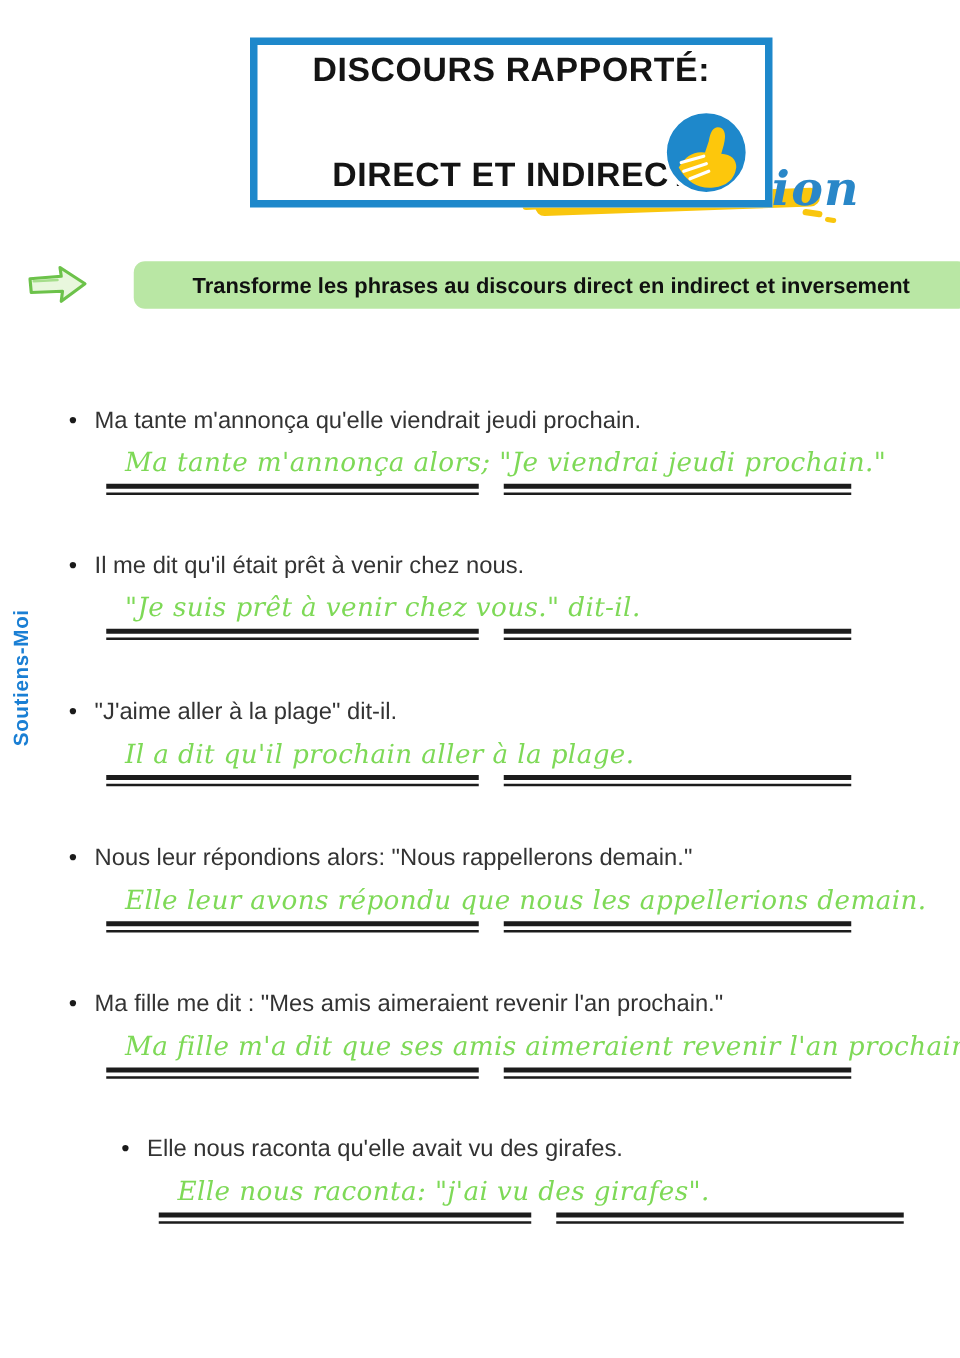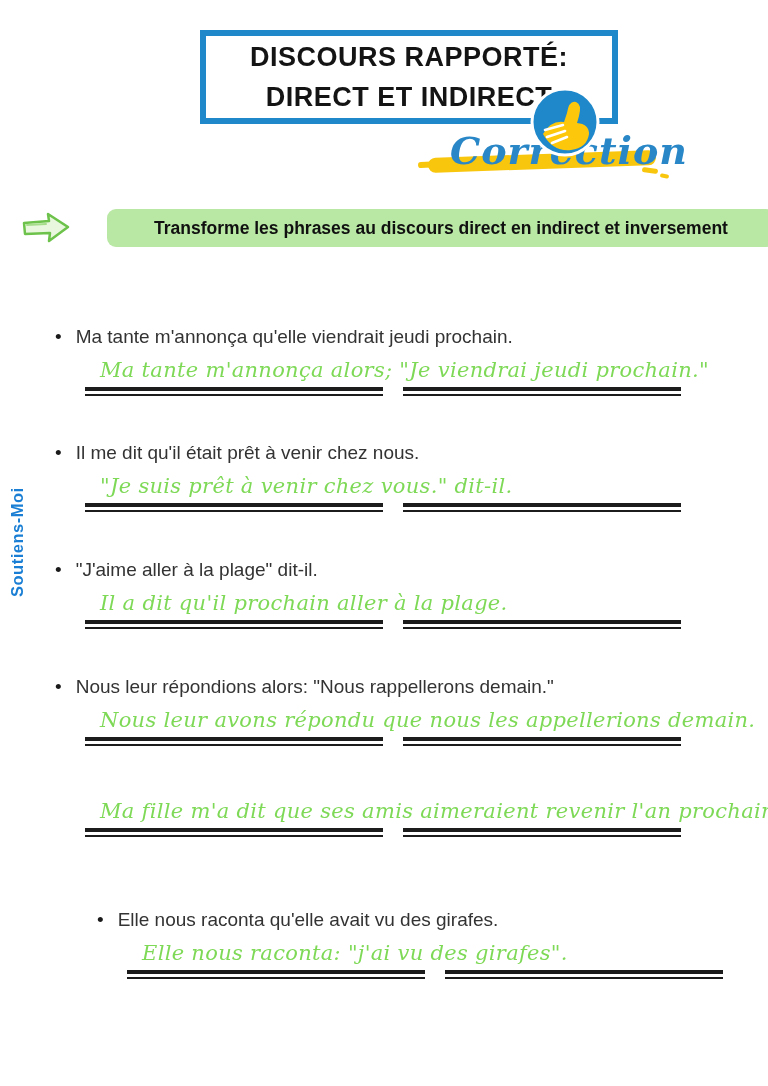--- a/index.html
+++ b/index.html
@@ -5,23 +5,23 @@
   * { margin:0; padding:0; box-sizing:border-box; }
   html,body { background:#ffffff; }
   .page {
     position:relative; width:768px; height:1086px; margin:0 auto;
     background:#ffffff; overflow:hidden;
     font-family:"Liberation Sans", sans-serif; color:#2f2f2f;
   }
 
   
   .title-box {
-    position:absolute; left:200px; top:30px; width:418px; height:94px;
+    position:absolute; left:200px; top:30px; width:418px; height:136px;
     border:6px solid #1e88cb; background:#ffffff;
-    display:flex; flex-direction:column; align-items:center; justify-content:center;
+    display:flex; flex-direction:column; align-items:center; justify-content:space-between;
     z-index:2;
   }
   .title-line {
     font-weight:bold; font-size:27px; letter-spacing:0.5px; color:#141414;
     line-height:1.5; white-space:nowrap;
   }
   .logo {
     position:absolute; left:528px; top:85px; width:74px; height:74px; z-index:3;
   }
   .correction-wrap { position:absolute; left:420px; top:128px; width:260px; height:60px; z-index:1; }
@@ -143,28 +143,29 @@
     <div class="prompt">"J'aime aller à la plage" dit-il.</div>
     <div class="answer">Il a dit qu'il prochain aller à la plage.</div>
     <div class="lines">
       <div class="ans-line line-a"></div>
       <div class="ans-line line-b"></div>
     </div>
   </div>
 
   <div class="item" style="top:674px;">
     <div class="prompt">Nous leur répondions alors: "Nous rappellerons demain."</div>
-    <div class="answer">Nous leur avons répondu que nous les appellerions demain.</div>
+    <div class="answer">Elle leur avons répondu que nous les appellerions demain.</div>
     <div class="lines">
       <div class="ans-line line-a"></div>
       <div class="ans-line line-b"></div>
     </div>
   </div>
 
   <div class="item" style="top:791px;">
+    <div class="prompt">Ma fille me dit : "Mes amis aimeraient revenir l'an prochain."</div>
     <div class="answer">Ma fille m'a dit que ses amis aimeraient revenir l'an prochain.</div>
     <div class="lines">
       <div class="ans-line line-a"></div>
       <div class="ans-line line-b"></div>
     </div>
   </div>
 
   <div class="item" style="top:907px;margin-left:42px;">
     <div class="prompt">Elle nous raconta qu'elle avait vu des girafes.</div>
     <div class="answer">Elle nous raconta: "j'ai vu des girafes".</div>

